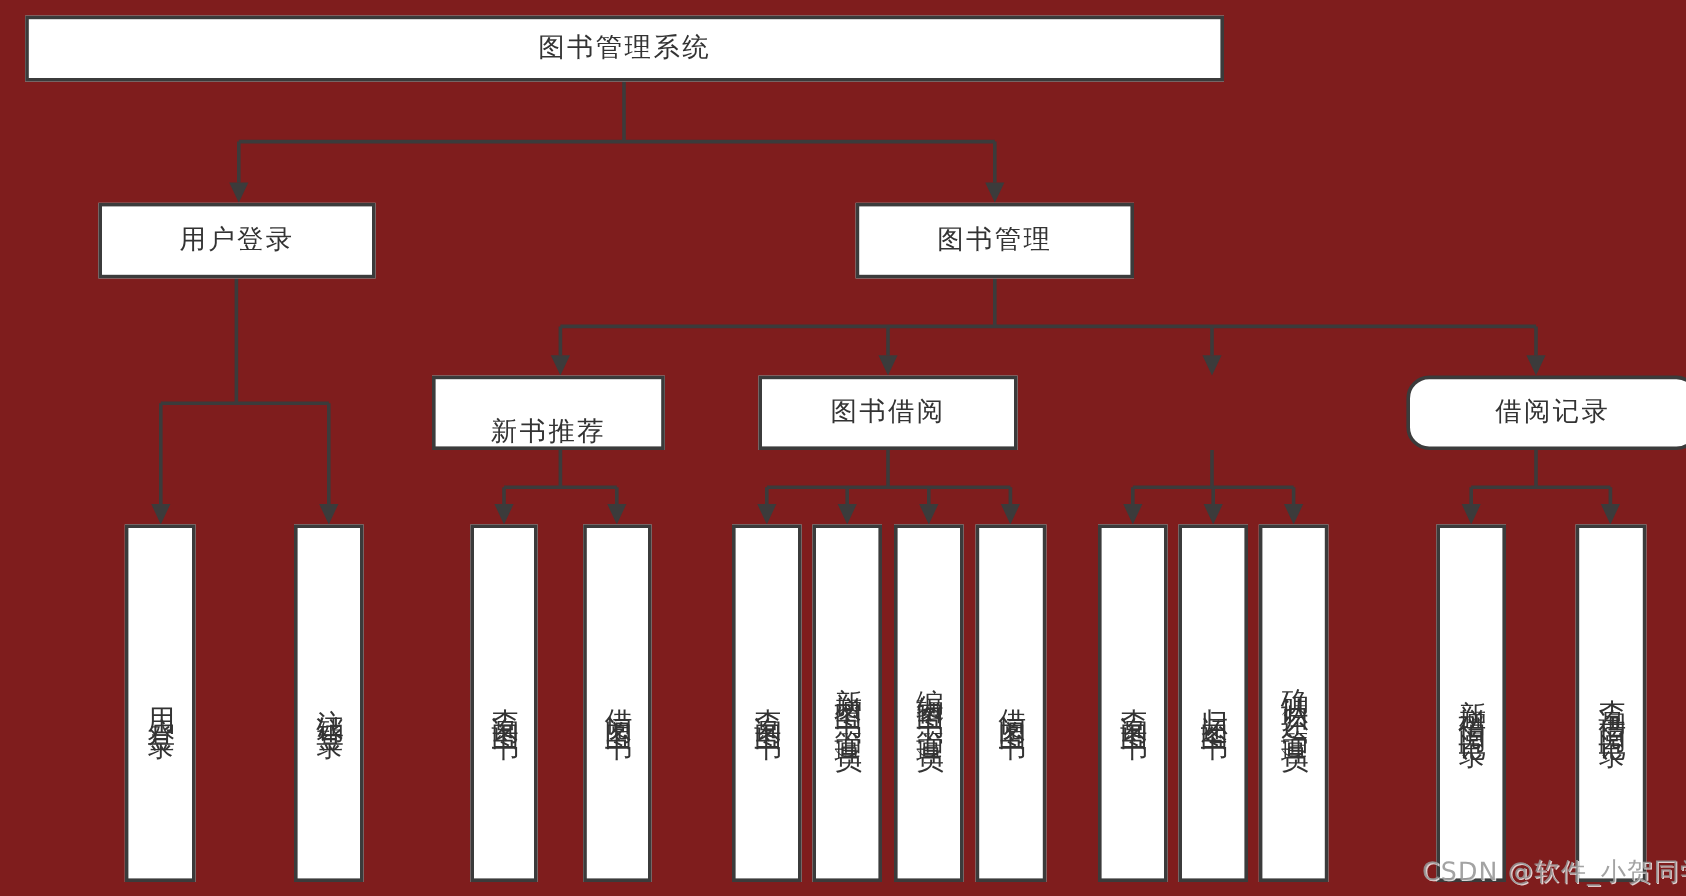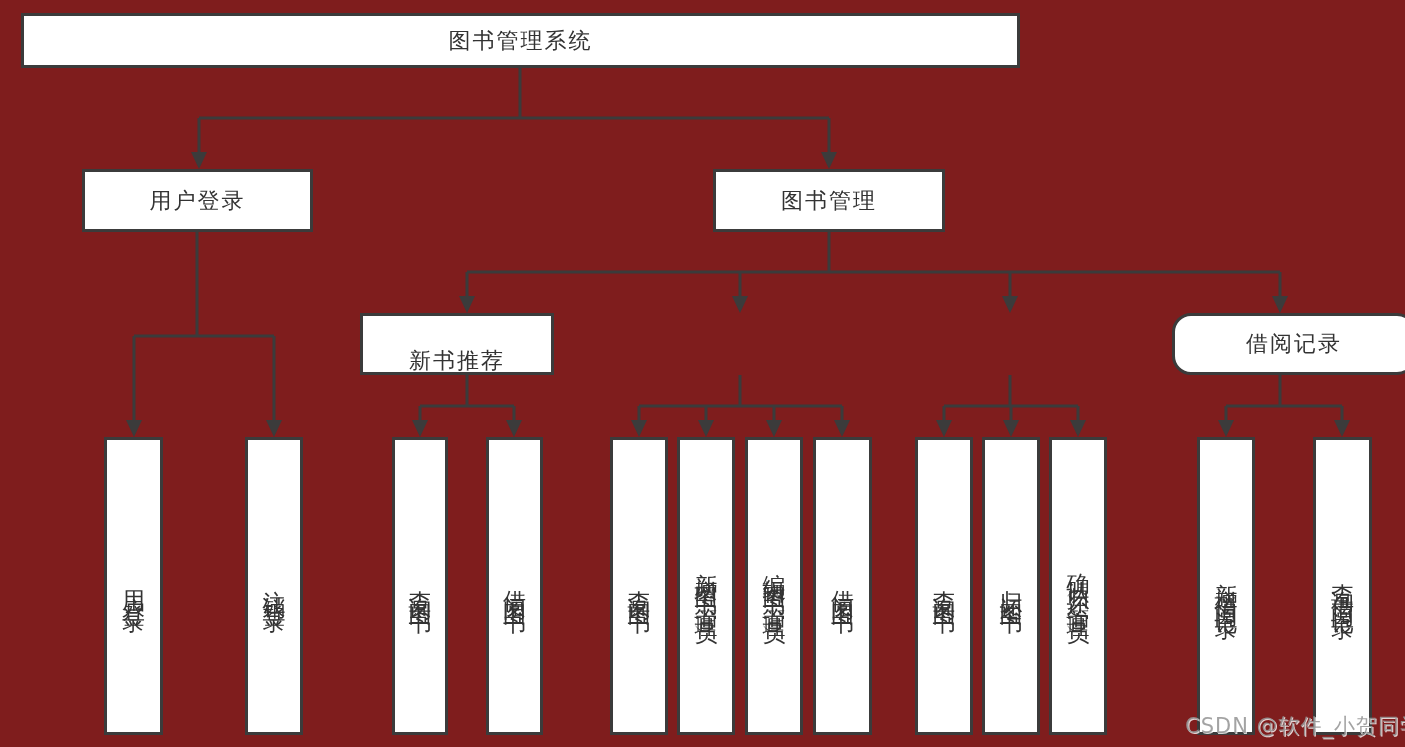--- a/index.html
+++ b/index.html
@@ -104,20 +104,23 @@
   <div class="node h" style="left:82px; top:169px; width:231px; height:63px;">
     <span>用户登录</span>
   </div>
   <div class="node h" style="left:713px; top:169px; width:232px; height:63px;justify-content:center;">
     <span>图书管理</span>
   </div>
 
   <div class="node h" style="left:360px; top:313px; width:194px; height:62px;align-items:flex-end;">
     <span>新书推荐</span>
   </div>
+  <div class="node h" style="left:632px; top:313px; width:216px; height:62px;">
+    <span>图书借阅</span>
+  </div>
   <div class="node h" style="left:1172px; top:313px; width:244px; height:62px;border-radius:19px;">
     <span>借阅记录</span>
   </div>
 
   <div class="node v" style="left:104px; top:437px; width:59px; height:298px;">
     <span>用户登录</span>
   </div>
   <div class="node v" style="left:245px; top:437px; width:58px; height:298px;">
     <span>注销登录</span>
   </div>

